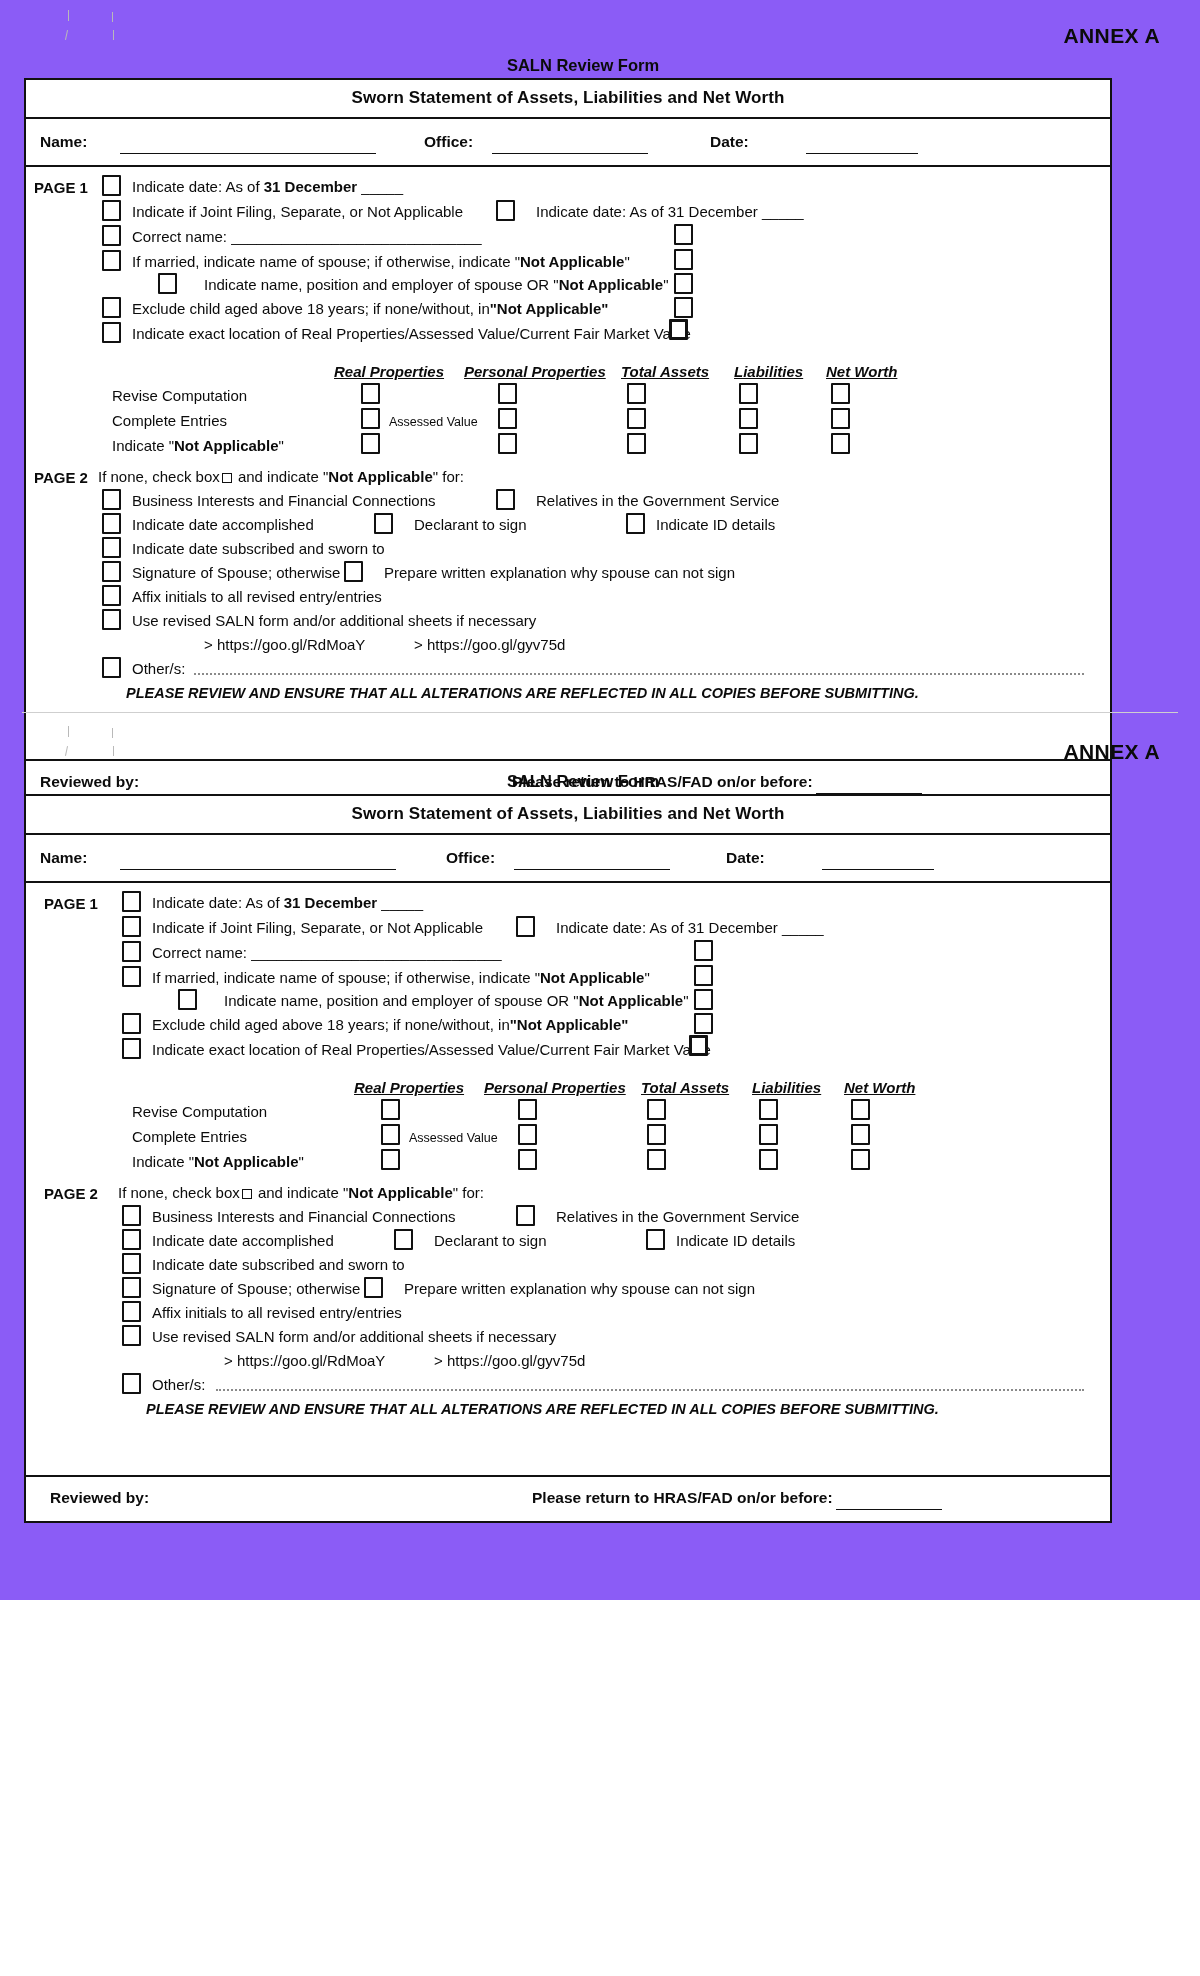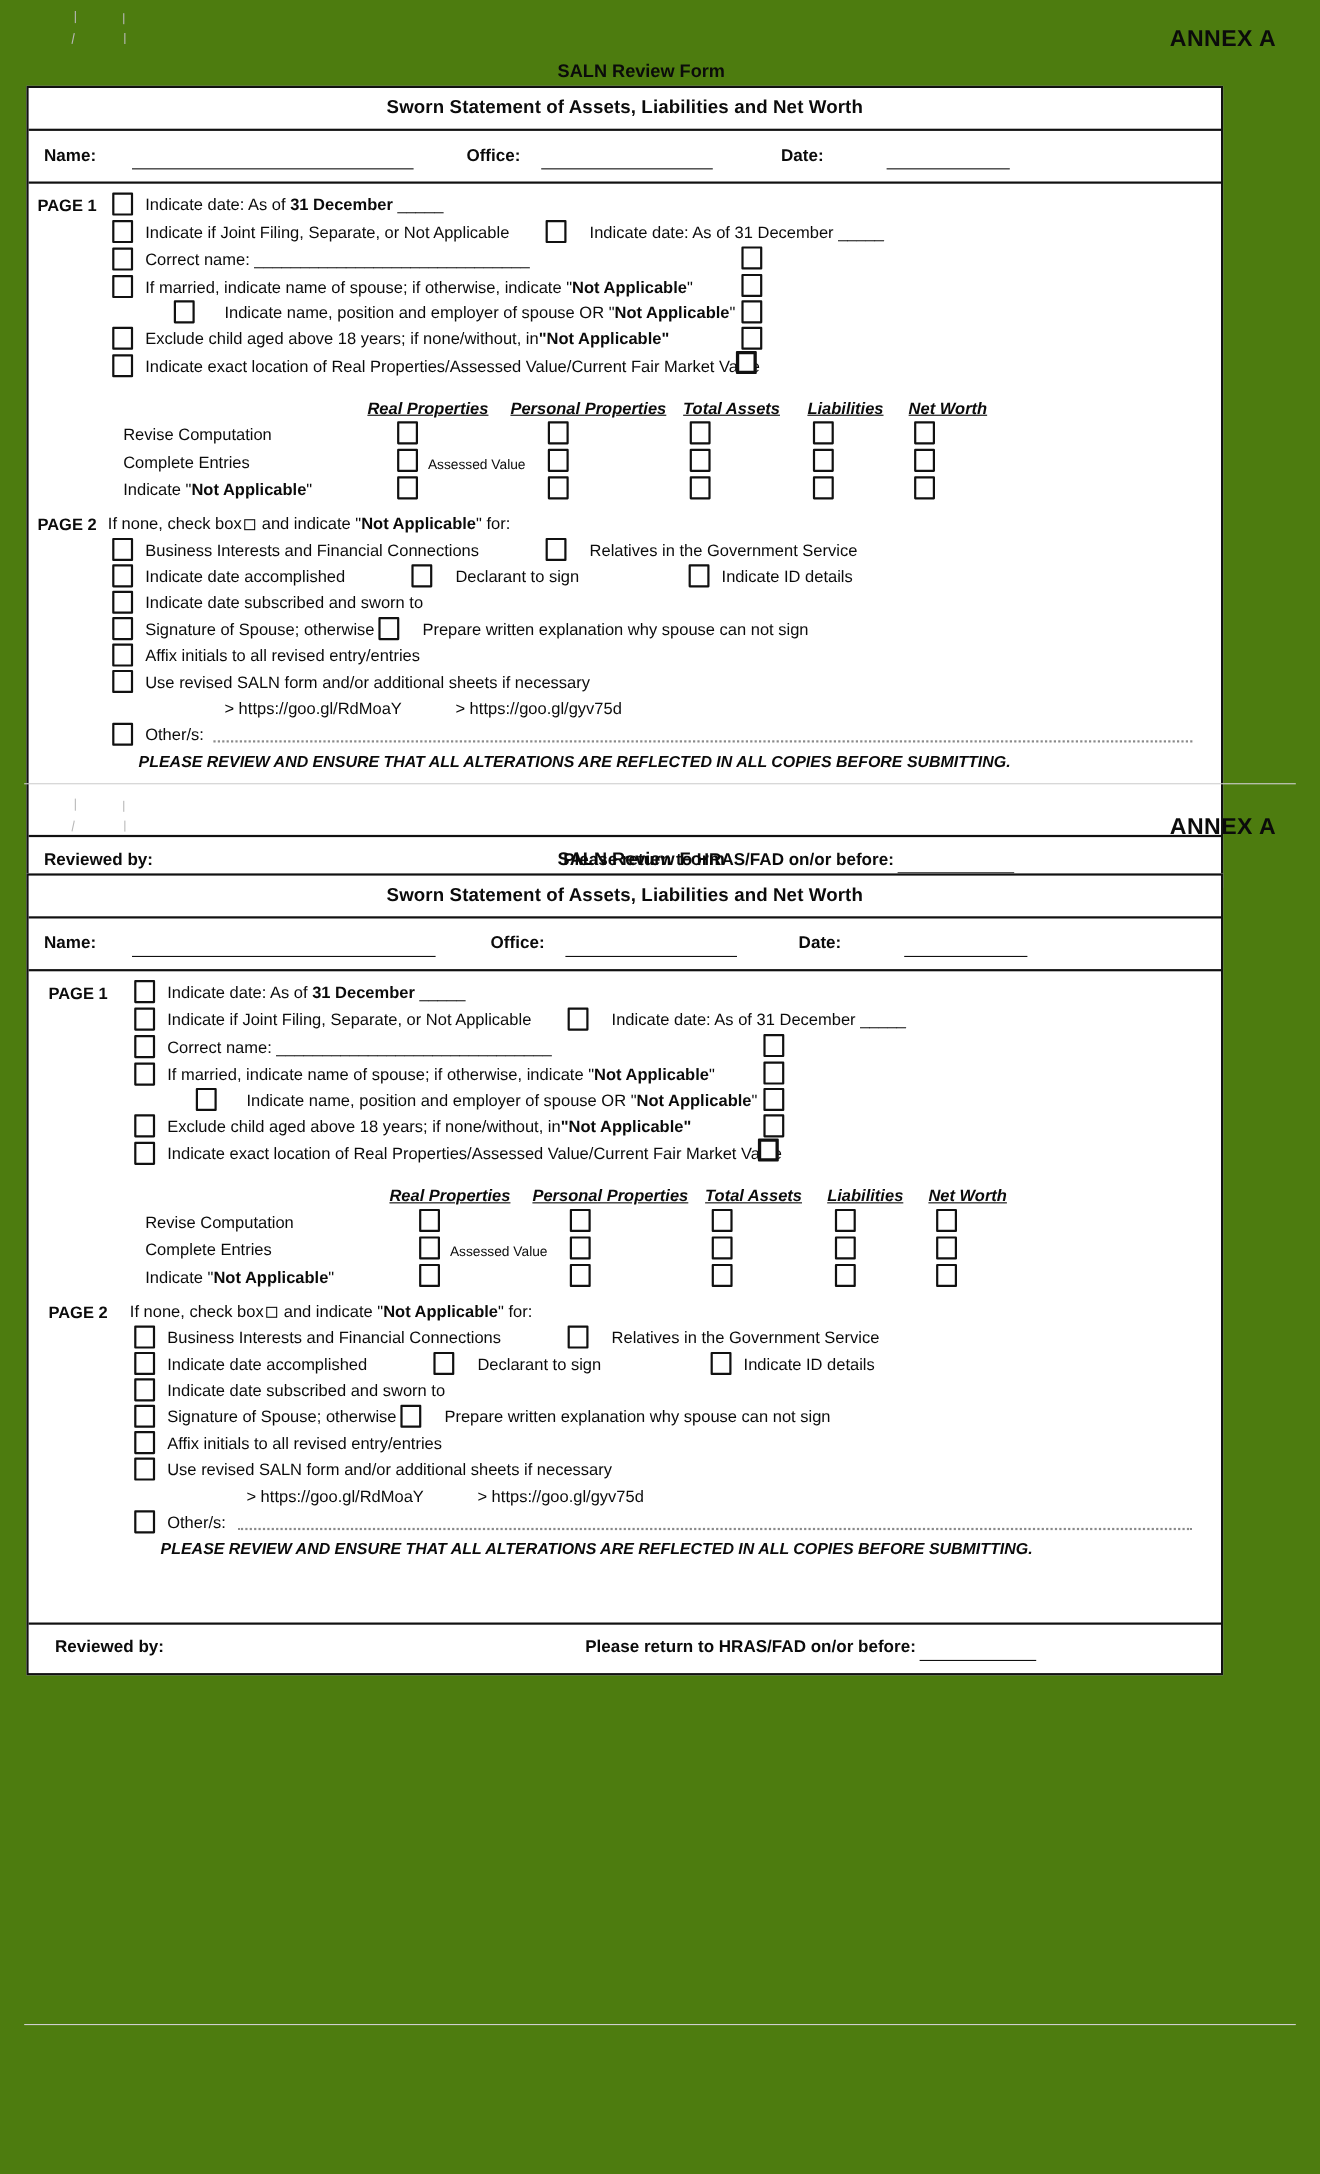--- a/index.html
+++ b/index.html
@@ -11,22 +11,22 @@
     width: 1200px;
     height: 1976px;
     font-family: "Liberation Sans", sans-serif;
     color: #0b0b0b;
     -webkit-font-smoothing: antialiased;
   }
 
   .page {
     position: relative;
     width: 1200px;
-    height: 1976px;
-    background: #4d7c0f;
+    height: 1600px;
+    background: #8b5cf6;
     overflow: hidden;
   }
 
   
   .form-instance {
     position: absolute;
     left: 0;
     width: 1200px;
   }
   .inst-1 { top: 0px; }

